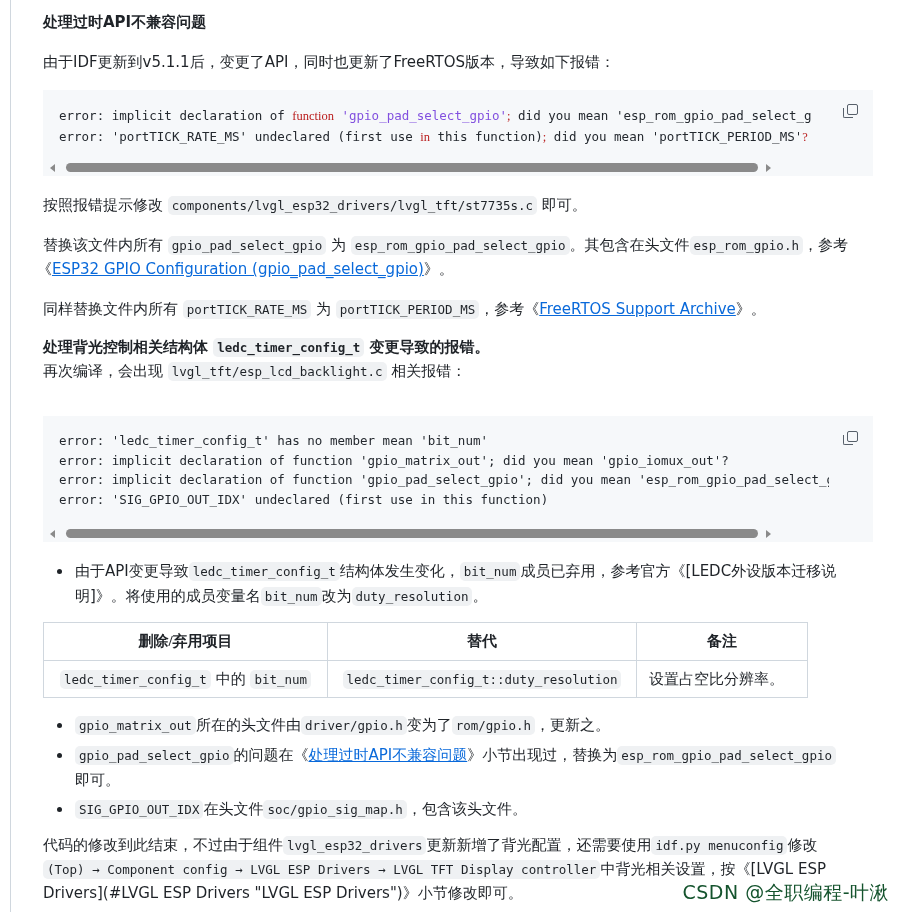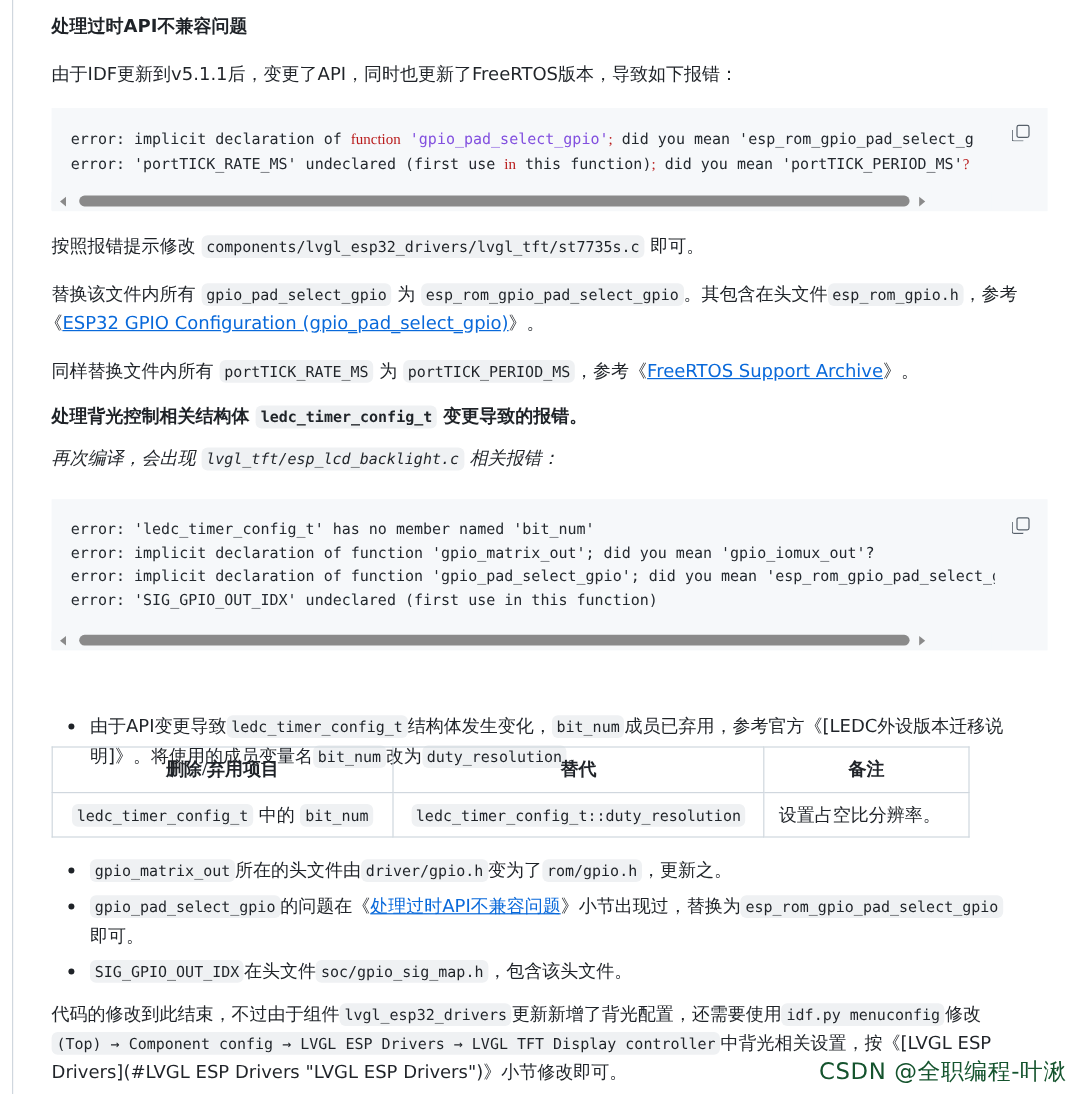--- a/index.html
+++ b/index.html
@@ -102,43 +102,43 @@
     <span>为</span>
     <code class="inl">portTICK_PERIOD_MS</code><span>，参考《</span><a class="link">FreeRTOS Support Archive</a><span>》。</span>
   </p>
 
   <h4 class="abs" style="top:338px;">
     <span>处理背光控制相关结构体</span>
     <code class="inl" style="font-weight:bold;">ledc_timer_config_t</code>
     <span>变更导致的报错。</span>
   </h4>
 
-  <p class="abs" style="top:370px;font-style:italic;">
+  <p class="abs" style="top:359px;">
     <span>再次编译，会出现</span>
     <code class="inl">lvgl_tft/esp_lcd_backlight.c</code>
     <span>相关报错：</span>
   </p>
 
   <div class="codeblock" style="top:416px; height:126px;">
-    <pre style="padding-top:15px;"><span>error: 'ledc_timer_config_t' has no member named 'bit_num'</span>
+    <pre style="padding-top:15px;"><span>error: 'ledc_timer_config_t' has no member mean 'bit_num'</span>
 <span>error: implicit declaration of function 'gpio_matrix_out'; did you mean 'gpio_iomux_out'?</span>
 <span>error: implicit declaration of function 'gpio_pad_select_gpio'; did you mean 'esp_rom_gpio_pad_select_g</span>
 <span>error: 'SIG_GPIO_OUT_IDX' undeclared (first use in this function)</span></pre>
     <div class="copy" style="top:15px;">
         <div class="b2"></div>
         <div class="b1"></div>
       </div>
     <div class="hscroll" style="top:110px;">
       <div class="la"></div>
       <div class="thumb"></div>
       <div class="ra"></div>
     </div>
   </div>
 
-  <ul class="bul abs" style="top:559px; white-space:normal; width:830px;margin-top:34px;">
+  <ul class="bul abs" style="top:559px; white-space:normal; width:830px;">
     <li>
       <span class="dot"></span>
       <span>由于API变更导致</span><code class="inl">ledc_timer_config_t</code><span>结构体发生变化，</span><code class="inl">bit_num</code><span>成员已弃用，参考官方《[LEDC外设版本迁移说明]》。将使用的成员变量名</span><code class="inl">bit_num</code><span>改为</span><code class="inl">duty_resolution</code><span>。</span>
     </li>
   </ul>
 
   <table class="tbl" style="top:622px;">
     <thead>
       <tr>
         <th style="width:259px;">删除/弃用项目</th>

